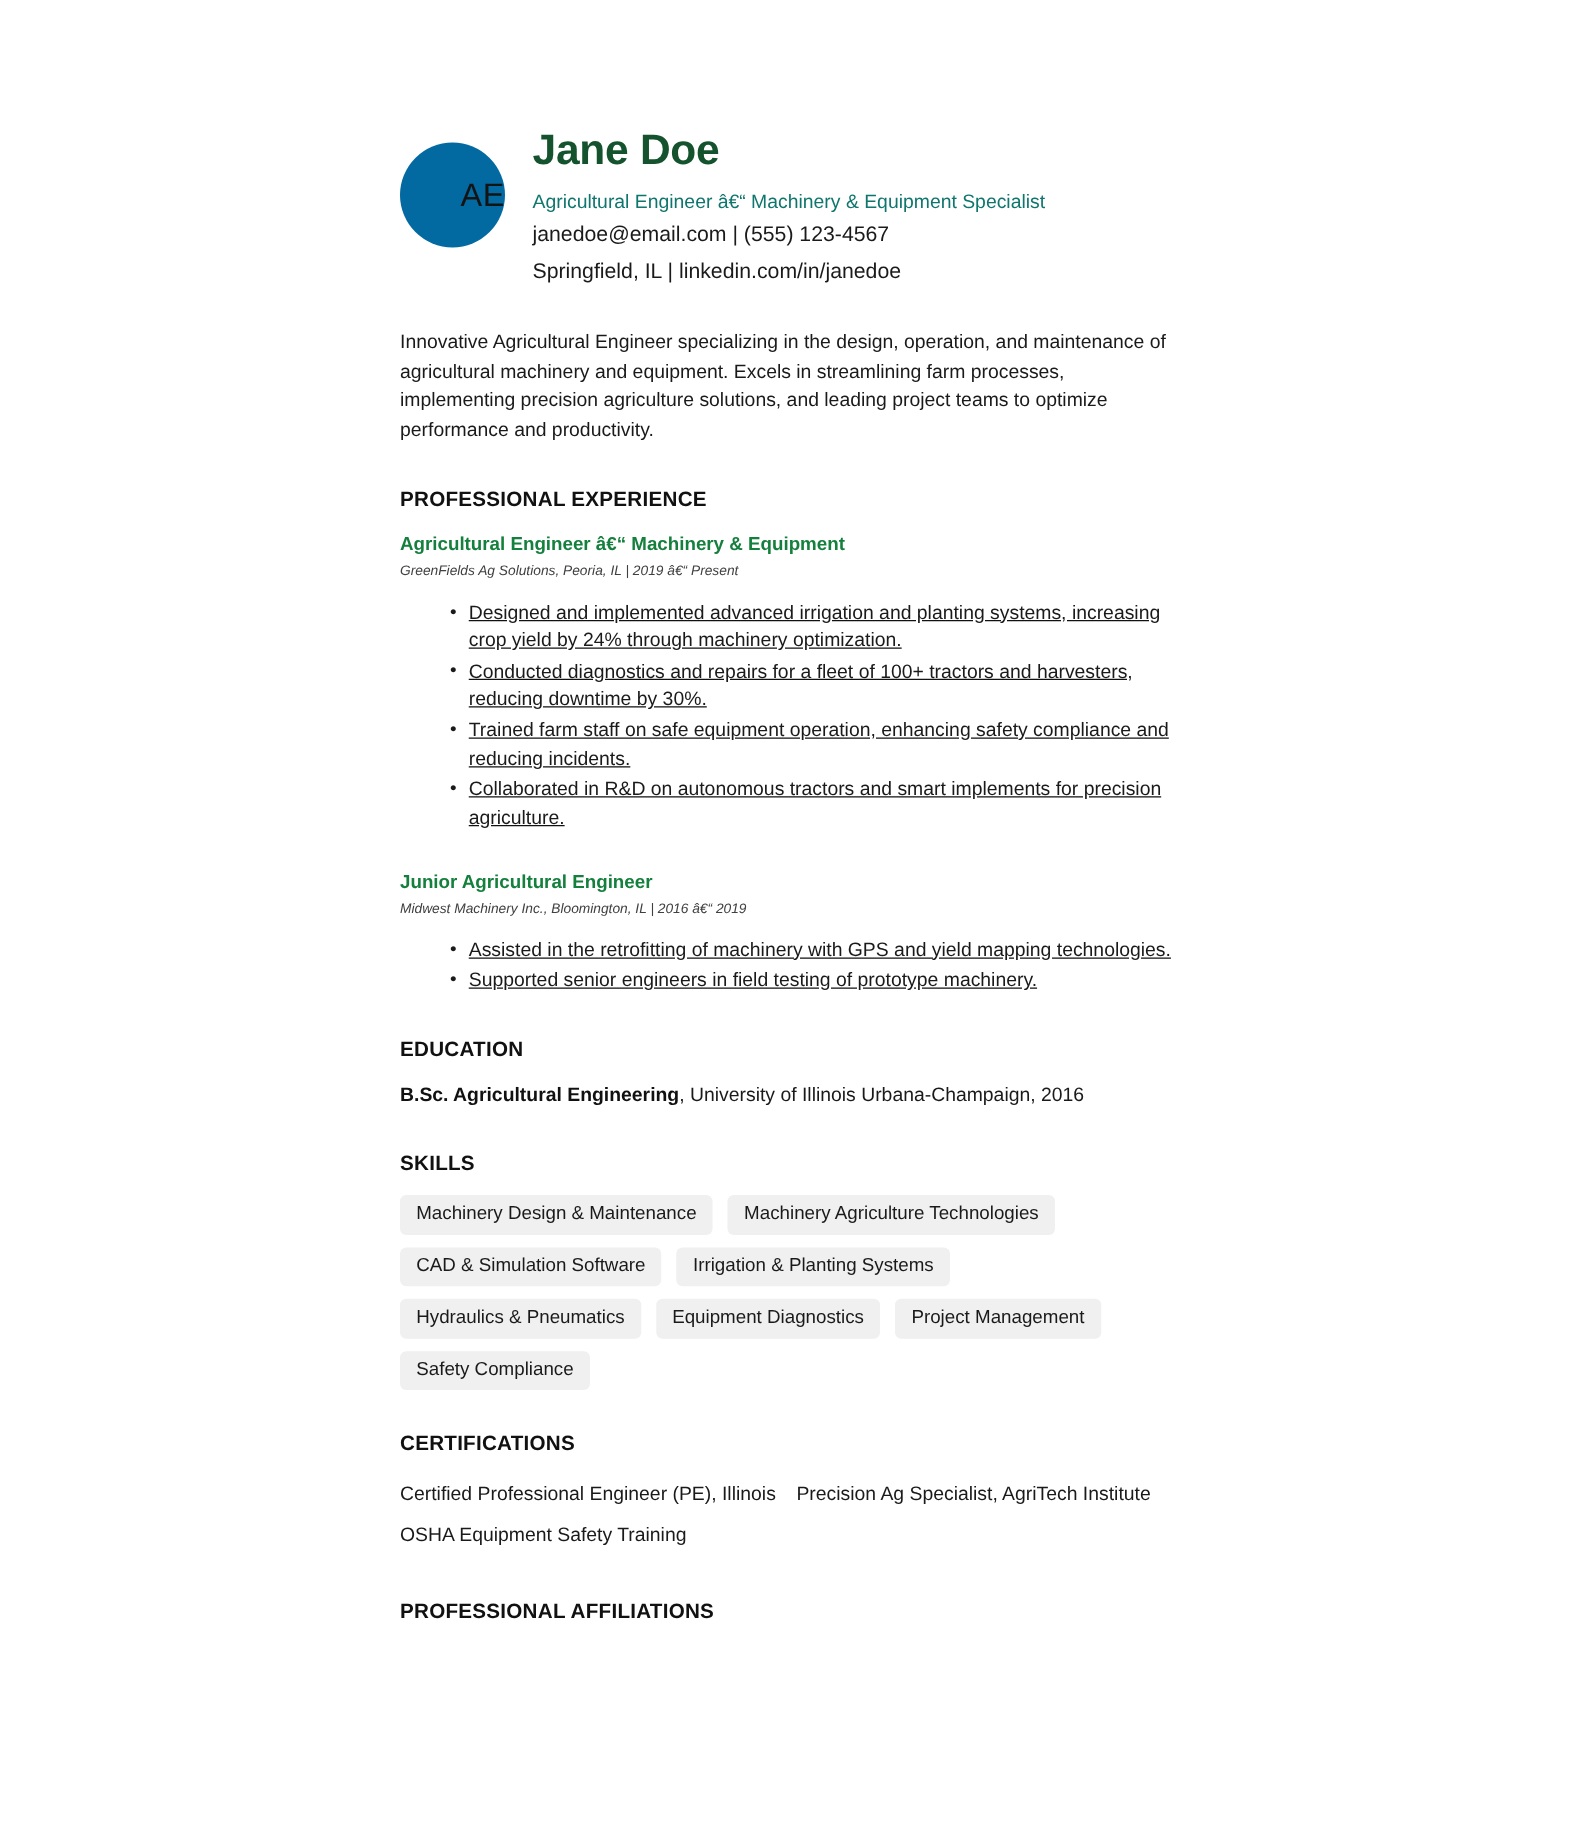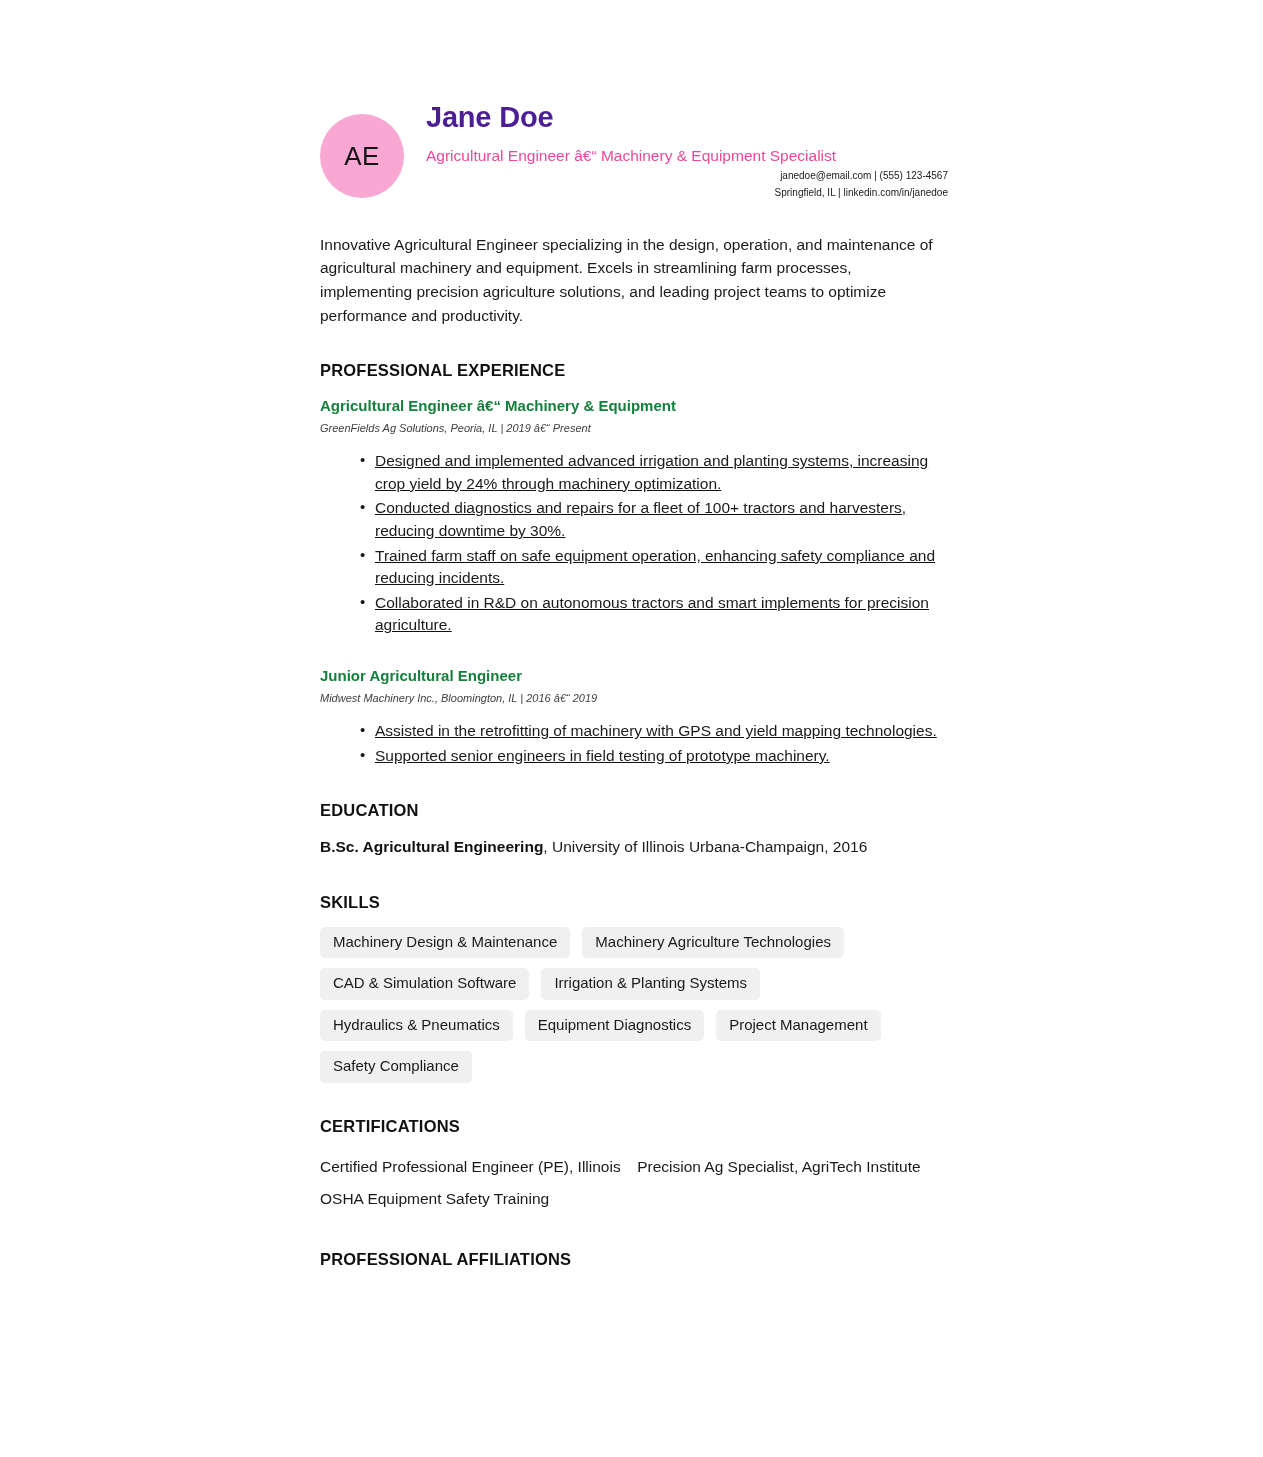--- a/index.html
+++ b/index.html
@@ -33,56 +33,55 @@
     display: flex;
     align-items: flex-start;
     gap: 22px;
     margin-bottom: 0;
   }
   .avatar {
     flex: 0 0 auto;
     width: 84px;
     height: 84px;
     border-radius: 50%;
-    background: #f9a8d4;
+    background: #0369a1;
     display: flex;
     align-items: center;
-    justify-content: center;
+    justify-content: flex-end;
     margin-top: 16px;
   }
   .avatar-initials {
     font-size: 26px;
     font-weight: 400;
     color: #141414;
     letter-spacing: 0.5px;
   }
   .header-text {
     flex: 1 1 auto;
     padding-top: 2px;
   }
   .name {
-    font-size: 29px;
+    font-size: 34px;
     font-weight: bold;
     line-height: 1.18;
-    color: #4c1d95;
+    color: #14532d;
     margin: 0 0 9px 0;
     letter-spacing: -0.2px;
   }
   .headline {
     font-size: 15.5px;
     line-height: 1.62;
-    color: #ec4899;
+    color: #0f766e;
     margin: 0;
   }
   .contact-line {
-    font-size: 10px;
+    font-size: 17px;
     line-height: 1.68;
     color: #1a1a1a;
     margin: 0;
-    text-align: right;
   }
 
   
   .summary {
     font-size: 15.5px;
     line-height: 1.52;
     color: #1a1a1a;
     margin: 31px 0 0 0;
     width: 620px;
   }

